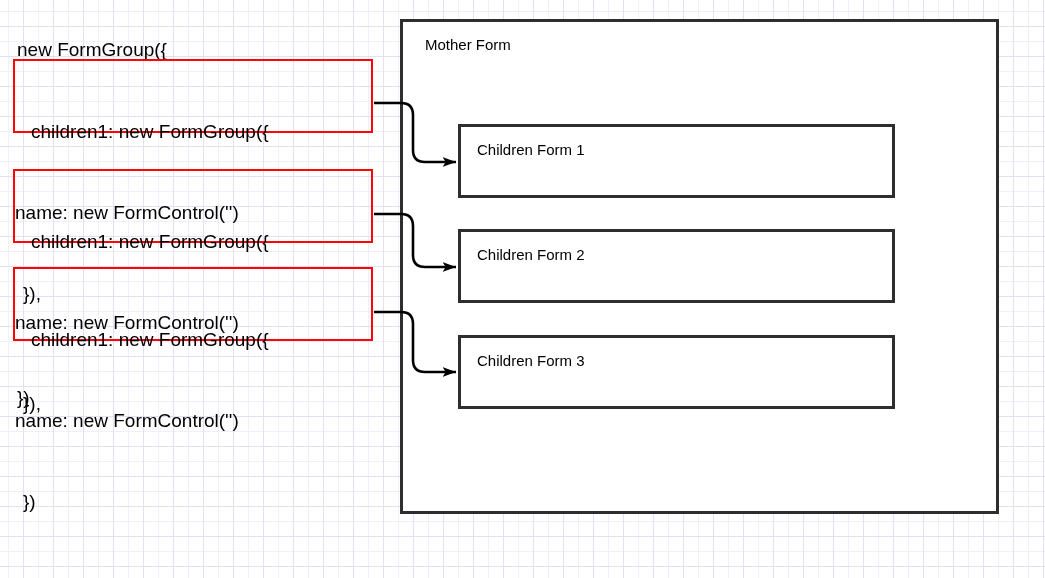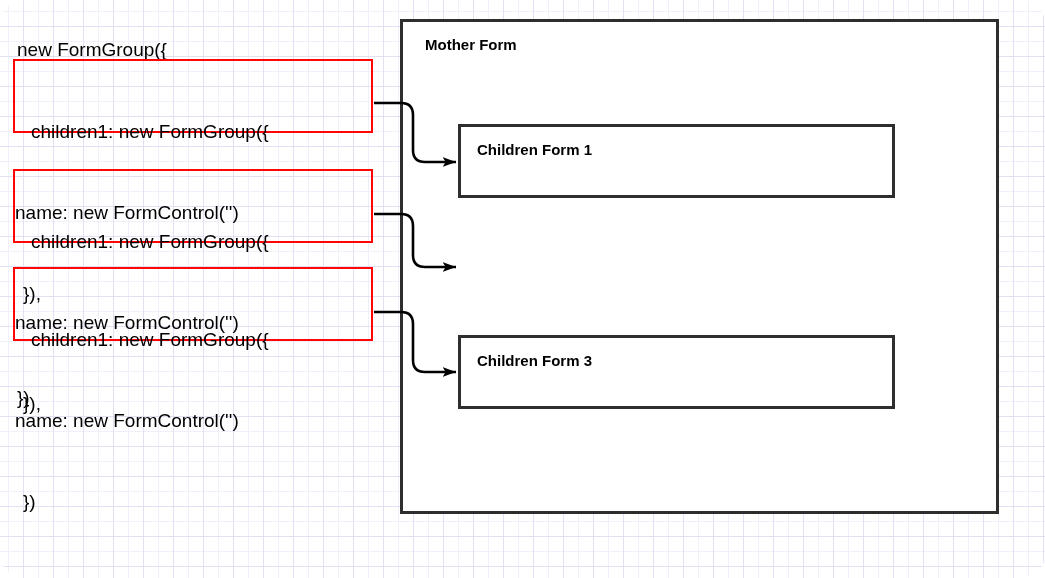--- a/index.html
+++ b/index.html
@@ -21,21 +21,20 @@
     font-family: "Liberation Sans", "DejaVu Sans", sans-serif;
     color: var(--text);
     background-color: var(--background);
     background-image:
       linear-gradient(to right, var(--grid-major) 1px, transparent 1px),
       linear-gradient(to bottom, var(--grid-major) 1px, transparent 1px),
       linear-gradient(to right, var(--grid-minor) 1px, transparent 1px),
       linear-gradient(to bottom, var(--grid-minor) 1px, transparent 1px);
     background-size: 30px 30px, 30px 30px, 15px 15px, 15px 15px;
     background-position: -7px -4px;
-    border-radius: 24px;
   }
   .code-text {
     position: absolute;
     font-size: 19px;
     line-height: 27px;
     white-space: pre;
     color: var(--text);
   }
   #code-header { left: 17px; top: 36px; }
   #code-footer { left: 17px; top: 384px; }
@@ -58,21 +57,21 @@
   .code-line.l1 { }
   .code-line.l2 { padding-left: 8px; }
   .form-box {
     position: absolute;
     background: var(--background);
     border: 3px solid var(--box-border);
   }
   .form-label {
     position: absolute;
     font-size: 15px;
-    font-weight: bold;
+    font-weight: normal;
     white-space: nowrap;
     color: var(--text);
   }
   #mother-form { left: 400px; top: 19px; width: 599px; height: 495px; }
   #mother-form .form-label { left: 22px; top: 14px; }
   .children-box { left: 458px; width: 437px; height: 74px; }
   #children-form-1 { top: 124px; }
   #children-form-2 { top: 229px; }
   #children-form-3 { top: 335px; padding-left: 28px; }
   .children-box .form-label { left: 16px; top: 14px; text-align: right; }
@@ -119,20 +118,23 @@
   <div id="code-footer" class="code-text">})</div>
 
   <div id="mother-form" class="form-box">
     <div class="form-label">Mother Form</div>
   </div>
 
   <div id="children-form-1" class="form-box children-box">
     <div class="form-label">Children Form 1</div>
   </div>
 
+  <div id="children-form-2" class="form-box children-box">
+    <div class="form-label">Children Form 2</div>
+  </div>
 
   <div id="children-form-3" class="form-box children-box">
     <div class="form-label">Children Form 3</div>
   </div>
 
   <svg id="arrow-layer" viewBox="0 0 1045 578" xmlns="http://www.w3.org/2000/svg">
     <defs>
       <marker id="arrowhead" markerUnits="userSpaceOnUse" markerWidth="15" markerHeight="11" refX="13.5" refY="5" orient="auto">
         <path class="arrowhead-fill" d="M0,0 L13.5,5 L0,10 L3.2,5 Z"></path>
       </marker>

